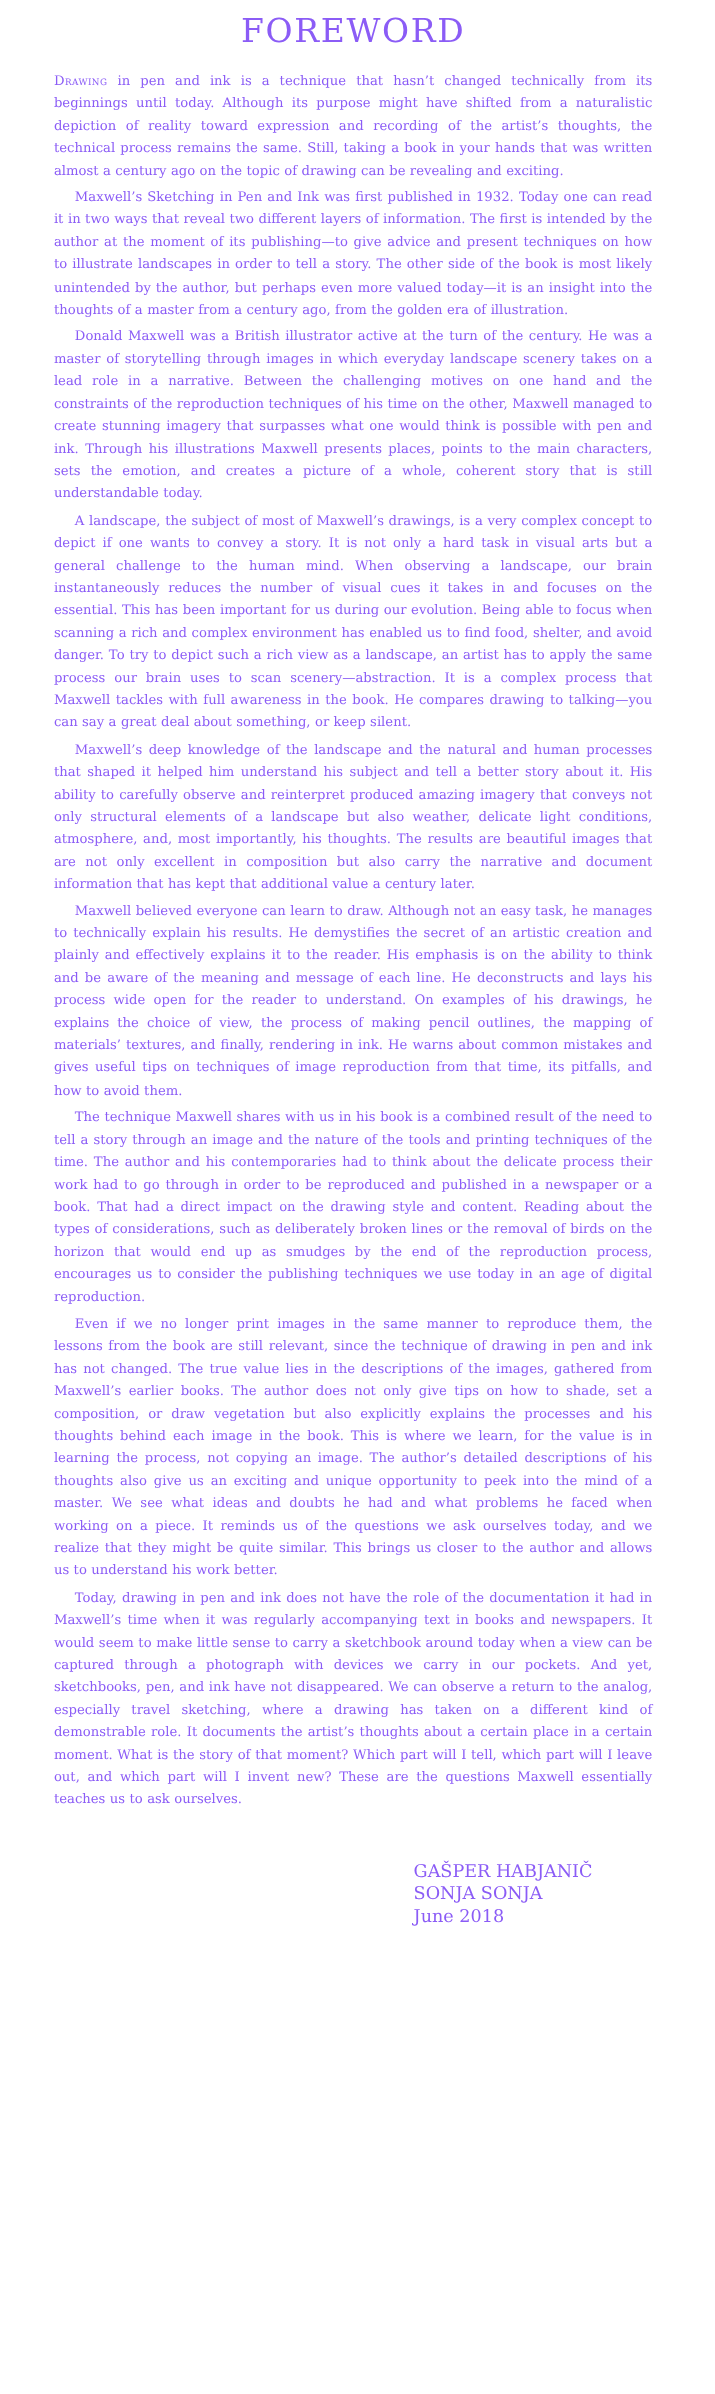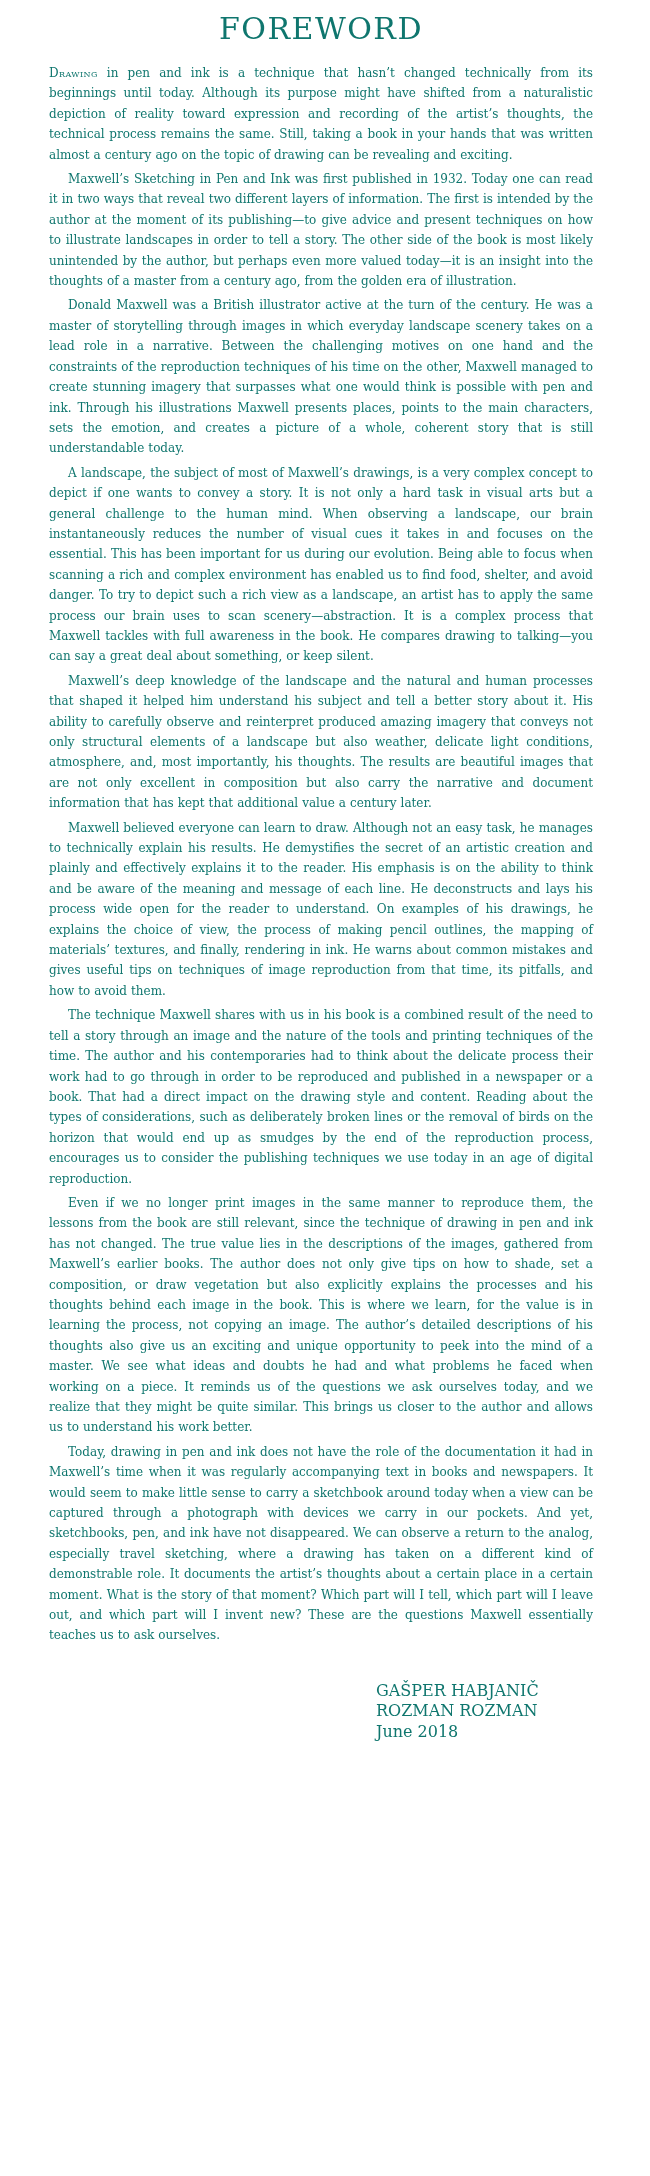--- a/index.html
+++ b/index.html
@@ -8,21 +8,21 @@
     background: #ffffff;
   }
   .page {
     position: relative;
     box-sizing: border-box;
     width: 650px;
     height: 2176px;
     background: #ffffff;
     padding: 12px 53px 0 45px;
     font-family: "DejaVu Serif", "Liberation Serif", serif;
-    color: #0f766e;
+    color: #8b5cf6;
     overflow: hidden;
   }
   .title {
     margin: 0 0 17px 0;
     text-align: center;
     font-size: 30px;
     font-weight: normal;
     letter-spacing: 1.5px;
     line-height: 34px;
   }
@@ -36,21 +36,21 @@
   .body-text p.indent {
     text-indent: 19px;
   }
   .smallcaps {
     font-variant: small-caps;
     letter-spacing: 0.4px;
   }
   .italic {
   }
   .signature {
-    margin-top: 35px;
+    margin-top: 45px;
     margin-left: 331px;
     font-size: 16px;
     line-height: 20.4px;
   }
   .signature div {
     white-space: nowrap;
   }
 </style>
 </head>
 <body>
@@ -65,16 +65,16 @@
       <p class="indent"><span>A landscape, the subject of most of Maxwell’s drawings, is a very complex concept to depict if one wants to convey a story. It is not only a hard task in visual arts but a general challenge to the human mind. When observing a landscape, our brain instantaneously reduces the number of visual cues it takes in and focuses on the essential. This has been important for us during our evolution. Being able to focus when scanning a rich and complex environment has enabled us to find food, shelter, and avoid danger. To try to depict such a rich view as a landscape, an artist has to apply the same process our brain uses to scan scenery—abstraction. It is a complex process that Maxwell tackles with full awareness in the book. He compares drawing to talking—you can say a great deal about something, or keep silent.</span></p>
       <p class="indent"><span>Maxwell’s deep knowledge of the landscape and the natural and human processes that shaped it helped him understand his subject and tell a better story about it. His ability to carefully observe and reinterpret produced amazing imagery that conveys not only structural elements of a landscape but also weather, delicate light conditions, atmosphere, and, most importantly, his thoughts. The results are beautiful images that are not only excellent in composition but also carry the narrative and document information that has kept that additional value a century later.</span></p>
       <p class="indent"><span>Maxwell believed everyone can learn to draw. Although not an easy task, he manages to technically explain his results. He demystifies the secret of an artistic creation and plainly and effectively explains it to the reader. His emphasis is on the ability to think and be aware of the meaning and message of each line. He deconstructs and lays his process wide open for the reader to understand. On examples of his drawings, he explains the choice of view, the process of making pencil outlines, the mapping of materials’ textures, and finally, rendering in ink. He warns about common mistakes and gives useful tips on techniques of image reproduction from that time, its pitfalls, and how to avoid them.</span></p>
       <p class="indent"><span>The technique Maxwell shares with us in his book is a combined result of the need to tell a story through an image and the nature of the tools and printing techniques of the time. The author and his contemporaries had to think about the delicate process their work had to go through in order to be reproduced and published in a newspaper or a book. That had a direct impact on the drawing style and content. Reading about the types of considerations, such as deliberately broken lines or the removal of birds on the horizon that would end up as smudges by the end of the reproduction process, encourages us to consider the publishing techniques we use today in an age of digital reproduction.</span></p>
       <p class="indent"><span>Even if we no longer print images in the same manner to reproduce them, the lessons from the book are still relevant, since the technique of drawing in pen and ink has not changed. The true value lies in the descriptions of the images, gathered from Maxwell’s earlier books. The author does not only give tips on how to shade, set a composition, or draw vegetation but also explicitly explains the processes and his thoughts behind each image in the book. This is where we learn, for the value is in learning the process, not copying an image. The author’s detailed descriptions of his thoughts also give us an exciting and unique opportunity to peek into the mind of a master. We see what ideas and doubts he had and what problems he faced when working on a piece. It reminds us of the questions we ask ourselves today, and we realize that they might be quite similar. This brings us closer to the author and allows us to understand his work better.</span></p>
       <p class="indent"><span>Today, drawing in pen and ink does not have the role of the documentation it had in Maxwell’s time when it was regularly accompanying text in books and newspapers. It would seem to make little sense to carry a sketchbook around today when a view can be captured through a photograph with devices we carry in our pockets. And yet, sketchbooks, pen, and ink have not disappeared. We can observe a return to the analog, especially travel sketching, where a drawing has taken on a different kind of demonstrable role. It documents the artist’s thoughts about a certain place in a certain moment. What is the story of that moment? Which part will I tell, which part will I leave out, and which part will I invent new? These are the questions Maxwell essentially teaches us to ask ourselves.</span></p>
     </div>
 
   <div class="signature">
     <div>GAŠPER HABJANIČ</div>
-    <div>ROZMAN ROZMAN</div>
+    <div>SONJA SONJA</div>
     <div>June 2018</div>
   </div>
 </div>
 
 </body></html>

